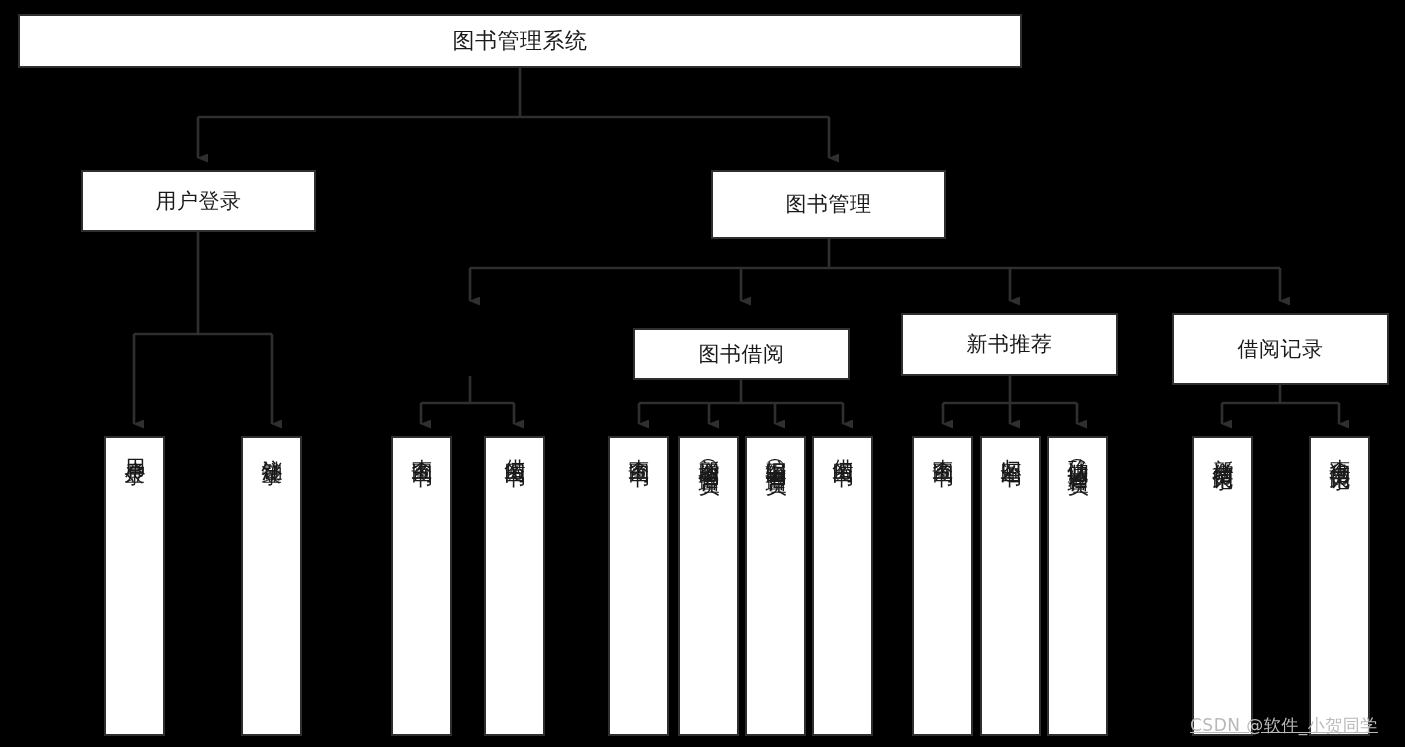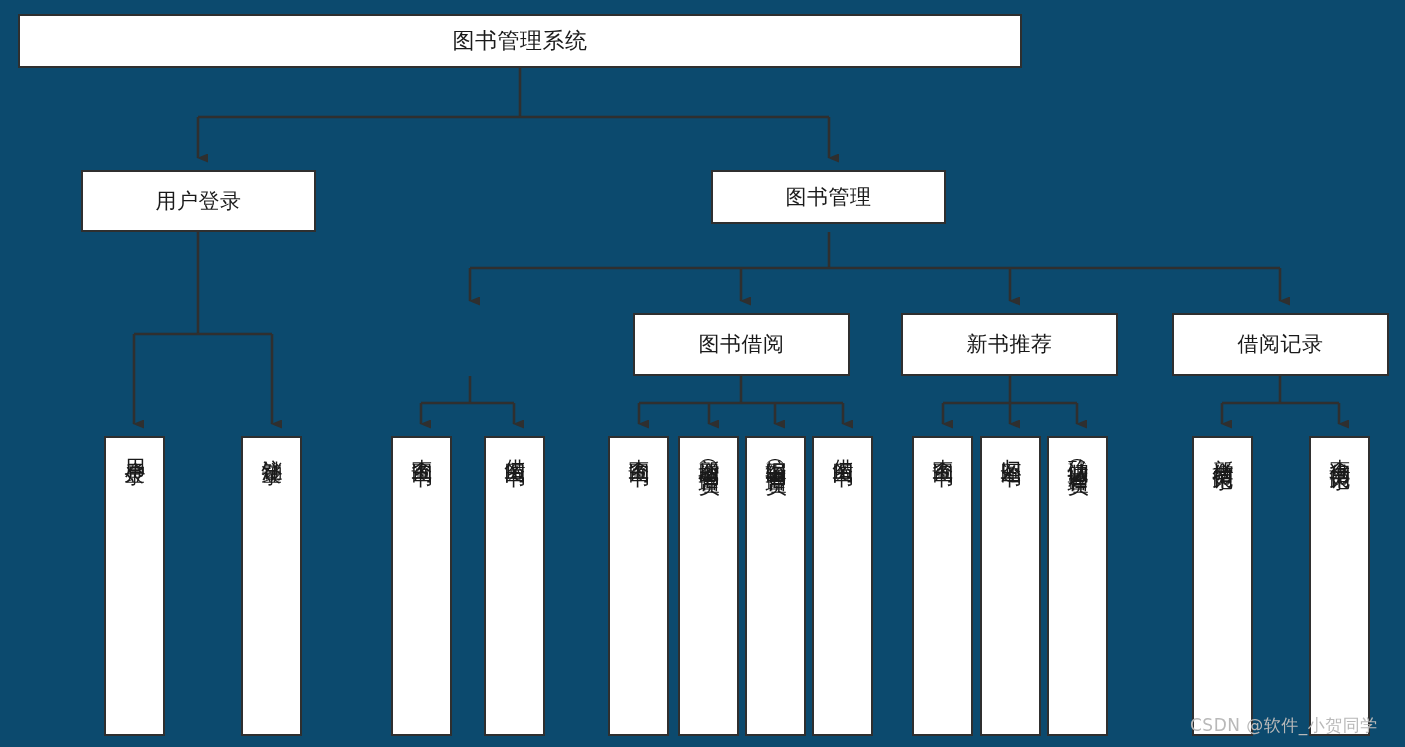--- a/index.html
+++ b/index.html
@@ -7,21 +7,21 @@
     padding: 0;
     background: #ffffff;
   }
   body {
     font-family: "DejaVu Sans", "Liberation Sans", sans-serif;
   }
   #canvas {
     position: relative;
     width: 1405px;
     height: 747px;
-    background: #0c4a6e;
+    background: #000000;
     overflow: hidden;
   }
   #wires {
     position: absolute;
     left: 0;
     top: 0;
     width: 1405px;
     height: 747px;
     pointer-events: none;
   }
@@ -56,20 +56,21 @@
     letter-spacing: 2.5px;
     line-height: 1;
   }
   .node.root .label { font-size: 22px; }
   .watermark {
     position: absolute;
     font-size: 17px;
     color: #b9b9b9;
     white-space: nowrap;
     letter-spacing: 0.5px;
+    text-decoration: underline;
   }
 </style>
 </head>
 <body>
 
 <div id="canvas">
 
   <svg id="wires" viewBox="0 0 1405 747" xmlns="http://www.w3.org/2000/svg">
     <defs>
       <marker id="arw" markerWidth="9" markerHeight="11" refX="4.5" refY="10" orient="auto" markerUnits="userSpaceOnUse">
@@ -121,34 +122,34 @@
   </svg>
 
   <div class="node horizontal root" style="left:18px; top:14px; width:1004px; height:54px;">
     <span class="label">图书管理系统</span>
   </div>
 
   <div class="node horizontal" style="left:81px; top:170px; width:235px; height:62px;">
     <span class="label">用户登录</span>
   </div>
 
-  <div class="node horizontal" style="left:711px; top:170px; width:235px; height:54px;">
+  <div class="node horizontal" style="left:711px; top:170px; width:235px; height:69px;">
     <span class="label">图书管理</span>
   </div>
 
 
-  <div class="node horizontal" style="left:633px; top:313px; width:217px; height:63px;">
+  <div class="node horizontal" style="left:633px; top:328px; width:217px; height:52px;">
     <span class="label">图书借阅</span>
   </div>
 
   <div class="node horizontal" style="left:901px; top:313px; width:217px; height:63px;">
     <span class="label">新书推荐</span>
   </div>
 
-  <div class="node horizontal" style="left:1172px; top:313px; width:217px; height:63px;">
+  <div class="node horizontal" style="left:1172px; top:313px; width:217px; height:72px;">
     <span class="label">借阅记录</span>
   </div>
 
   <div class="node vertical" style="left:104px; top:436px; width:61px; height:300px;">
     <span class="label">用户登录</span>
   </div>
 
   <div class="node vertical" style="left:241px; top:436px; width:61px; height:300px;">
     <span class="label">注销登录</span>
   </div>

